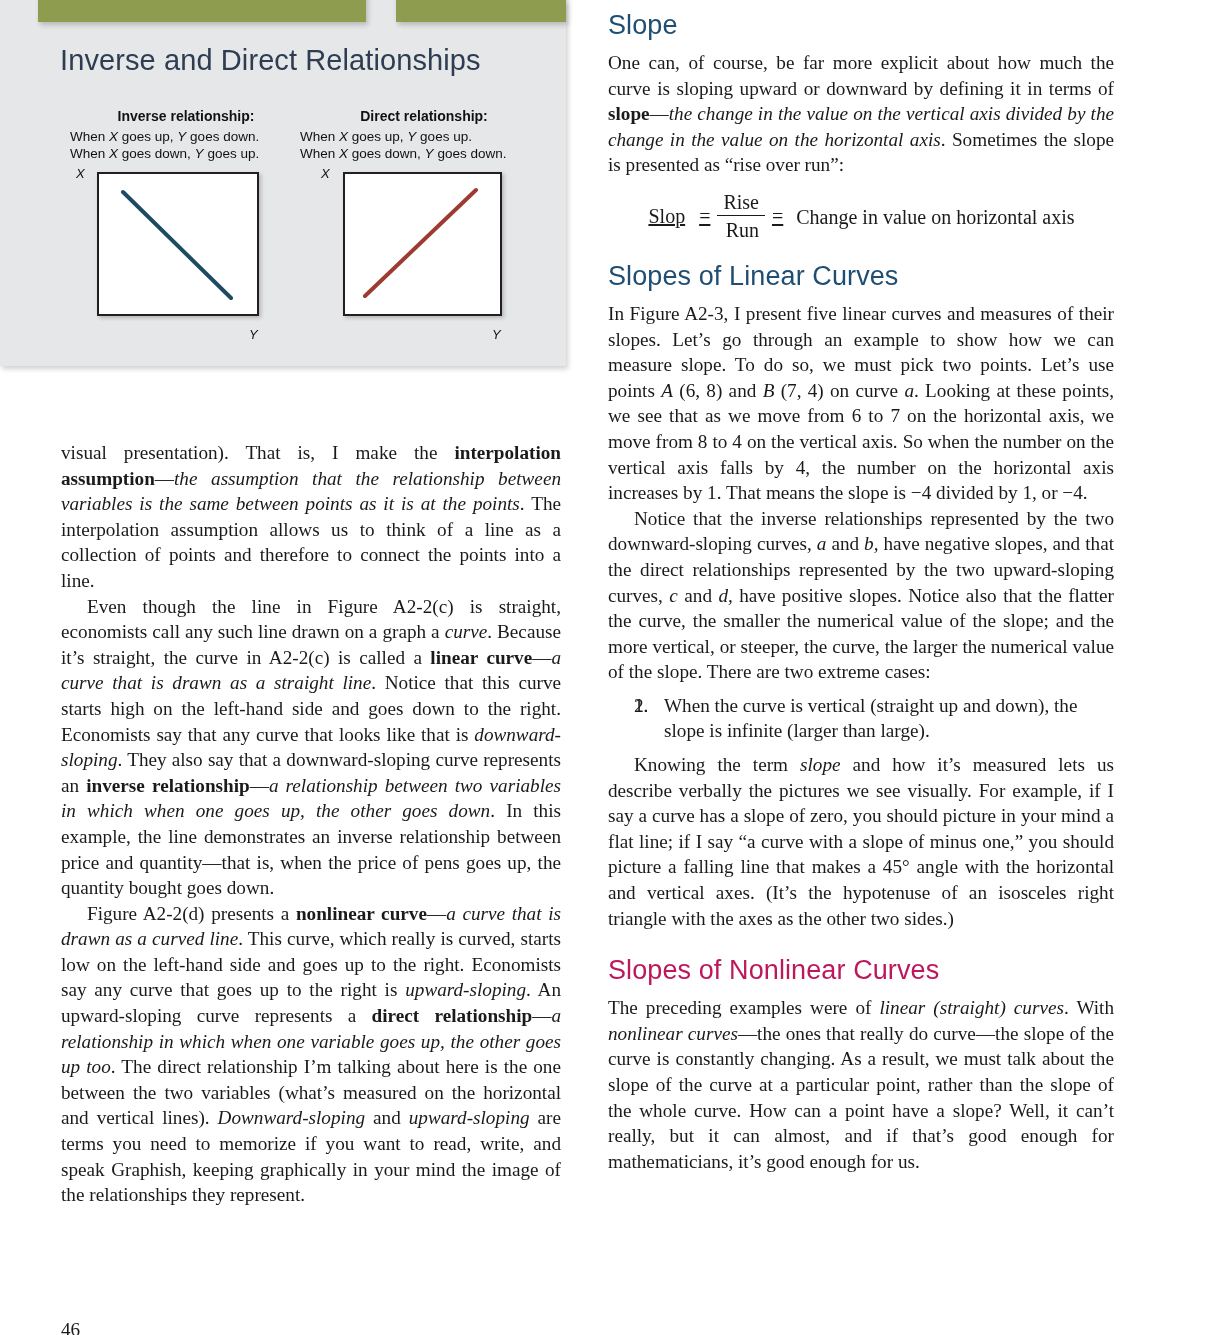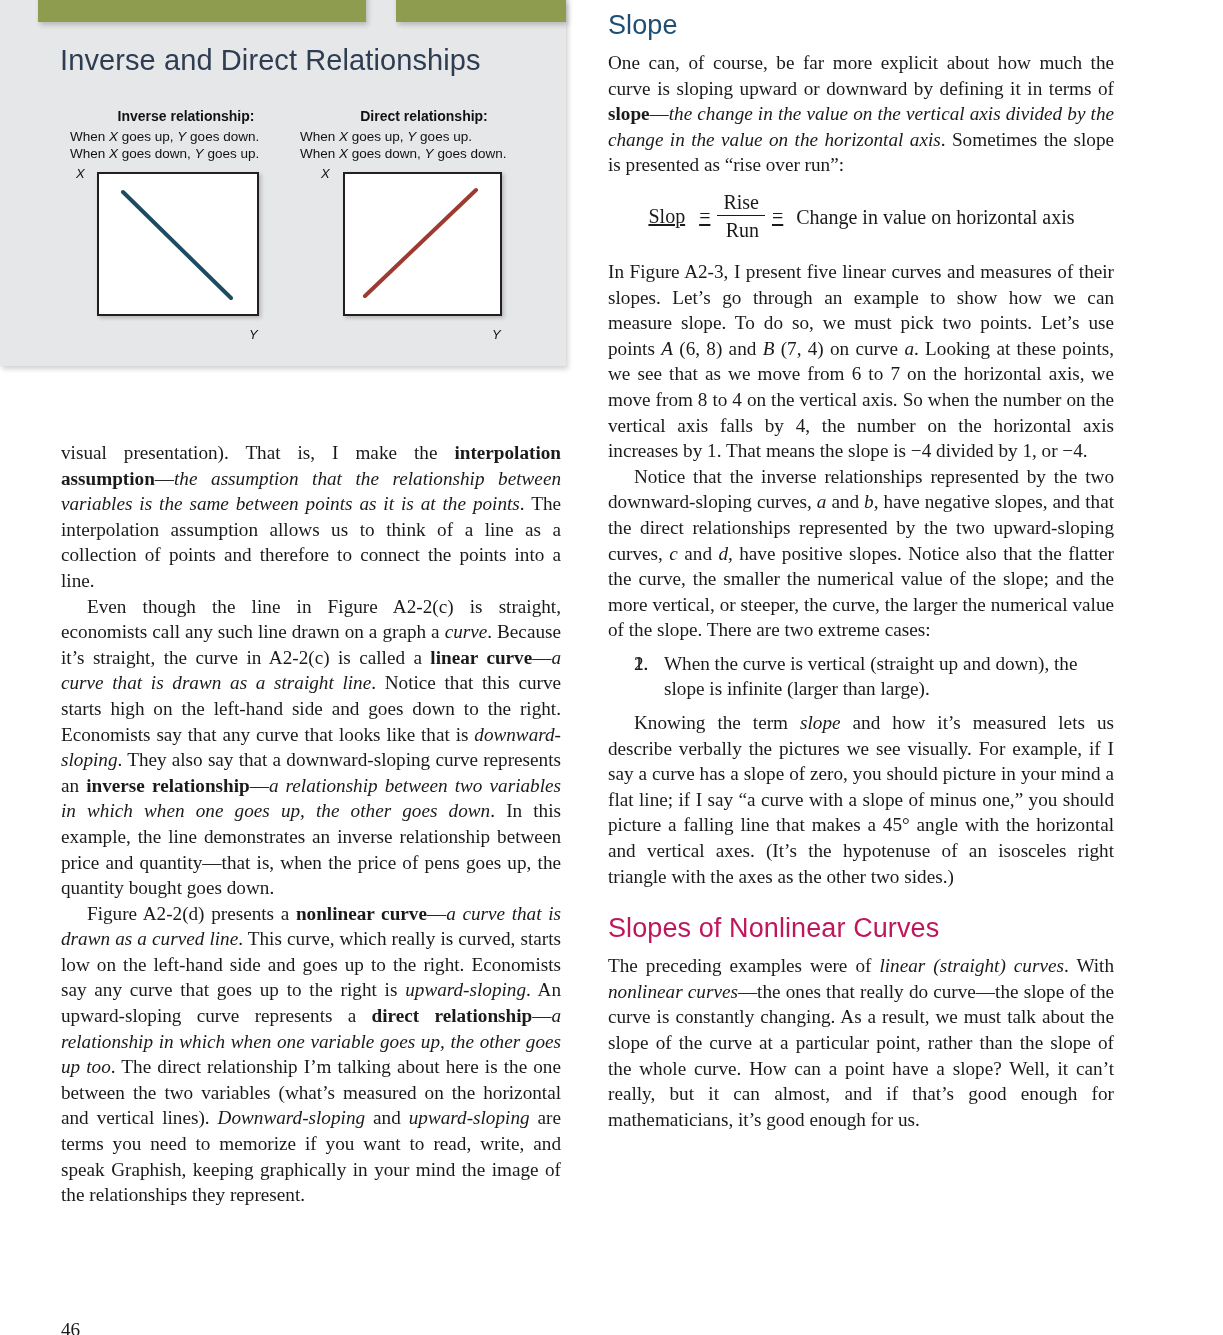--- a/index.html
+++ b/index.html
@@ -258,20 +258,21 @@
     <span class="frac">
       <span class="num">Rise</span>
       <span class="den">Run</span>
     </span>
     <span class="term">=</span>
     <span class="frac">
       <span class="den">Change in value on horizontal axis</span>
     </span>
   </div>
 
+  <h2 class="section" style="color: rgb(31, 78, 116);">Slopes of Linear Curves</h2>
 
   <p class="body"><span>In Figure A2-3, I present five linear curves and measures of their slopes. Let’s go through an example to show how we can measure slope. To do so, we must pick two points. Let’s use points </span><i>A</i><span> (6, 8) and </span><i>B</i><span> (7, 4) on curve </span><i>a</i><span>. Looking at these points, we see that as we move from 6 to 7 on the horizontal axis, we move from 8 to 4 on the vertical axis. So when the number on the vertical axis falls by 4, the number on the horizontal axis increases by 1. That means the slope is −4 divided by 1, or −4.</span></p>
 
   <p class="body indent"><span>Notice that the inverse relationships represented by the two downward-sloping curves, </span><i>a</i><span> and </span><i>b,</i><span> have negative slopes, and that the direct relationships represented by the two upward-sloping curves, </span><i>c</i><span> and </span><i>d,</i><span> have positive slopes. Notice also that the flatter the curve, the smaller the numerical value of the slope; and the more vertical, or steeper, the curve, the larger the numerical value of the slope. There are two extreme cases:</span></p>
 
   <ol class="numlist">
     <li><span class="num-marker">1.</span></li>
     <li><span class="num-marker">2.</span><span>When the curve is vertical (straight up and down), the slope is infinite (larger than large).</span></li>
   </ol>
 

